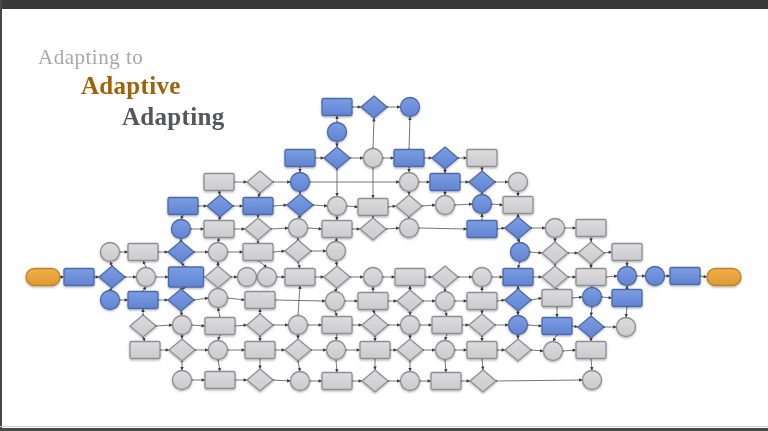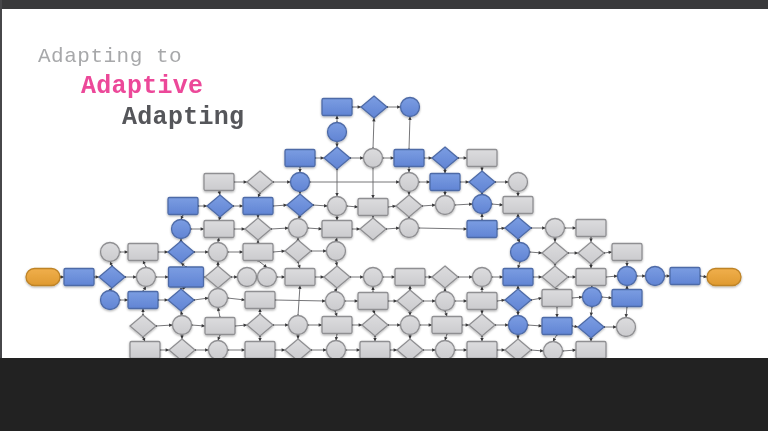--- a/index.html
+++ b/index.html
@@ -1,18 +1,18 @@
 <!DOCTYPE html>
 <html><head>
 <meta charset="utf-8">
 <style>
   html,body{margin:0;padding:0;background:#222;}
   .stage{
-    position:relative;width:768px;height:358px;overflow:hidden;
-    background:#ffffff;font-family:Liberation Mono, monospace;
+    position:relative;width:768px;height:431px;overflow:hidden;
+    background:#ffffff;font-family:Liberation Serif, serif;
   }
   .top-bar{position:absolute;left:0;top:0;width:768px;height:9px;}
   .left-bar{position:absolute;left:0;top:0;width:2px;height:431px;}
   .bottom-line{position:absolute;left:0;top:426px;width:768px;height:1px;}
   .bottom-bar{position:absolute;left:0;top:428px;width:768px;height:3px;}
   .title{position:absolute;left:0;top:0;width:300px;}
   .title-line1{position:absolute;left:38px;top:45px;font-size:21px;letter-spacing:.5px;}
   .title-line2{position:absolute;left:81px;top:72px;font-size:25px;font-weight:bold;letter-spacing:.3px;}
   .title-line3{position:absolute;left:122px;top:103px;font-size:25px;font-weight:bold;letter-spacing:.3px;}
   svg.flow{position:absolute;left:0;top:0;}
@@ -771,21 +771,21 @@
         <polygon points="375,370 388,381 375,392 362,381" fill="url(#gG)" stroke="#8F8F92" stroke-width="1.3" filter="url(#ds)"></polygon>
         <circle cx="410" cy="381" r="9.5" fill="url(#gG)" stroke="#8F8F92" stroke-width="1.3" filter="url(#ds)"></circle>
         <rect x="431" y="372.5" width="30" height="17" rx="1.5" fill="url(#gG)" stroke="#8F8F92" stroke-width="1.3" filter="url(#ds)"></rect>
         <polygon points="483,370 496,381 483,392 470,381" fill="url(#gG)" stroke="#8F8F92" stroke-width="1.3" filter="url(#ds)"></polygon>
         <circle cx="592" cy="380" r="9.5" fill="url(#gG)" stroke="#8F8F92" stroke-width="1.3" filter="url(#ds)"></circle>
       </g>
     </svg>
 
   <div class="title">
     <div class="title-line1" style="color: rgb(167, 168, 170);">Adapting to</div>
-    <div class="title-line2" style="color: #ec4899;">Adaptive</div>
+    <div class="title-line2" style="color: #a16207;">Adaptive</div>
     <div class="title-line3" style="color: rgb(85, 86, 90);">Adapting</div>
   </div>
 
   <div class="top-bar" style="background: rgb(57, 57, 59);"></div>
   <div class="left-bar" style="background: rgb(71, 71, 74);"></div>
   <div class="bottom-line" style="background: rgb(204, 204, 204);"></div>
   <div class="bottom-bar" style="background: rgb(74, 74, 77);"></div>
 
 </div>
 

